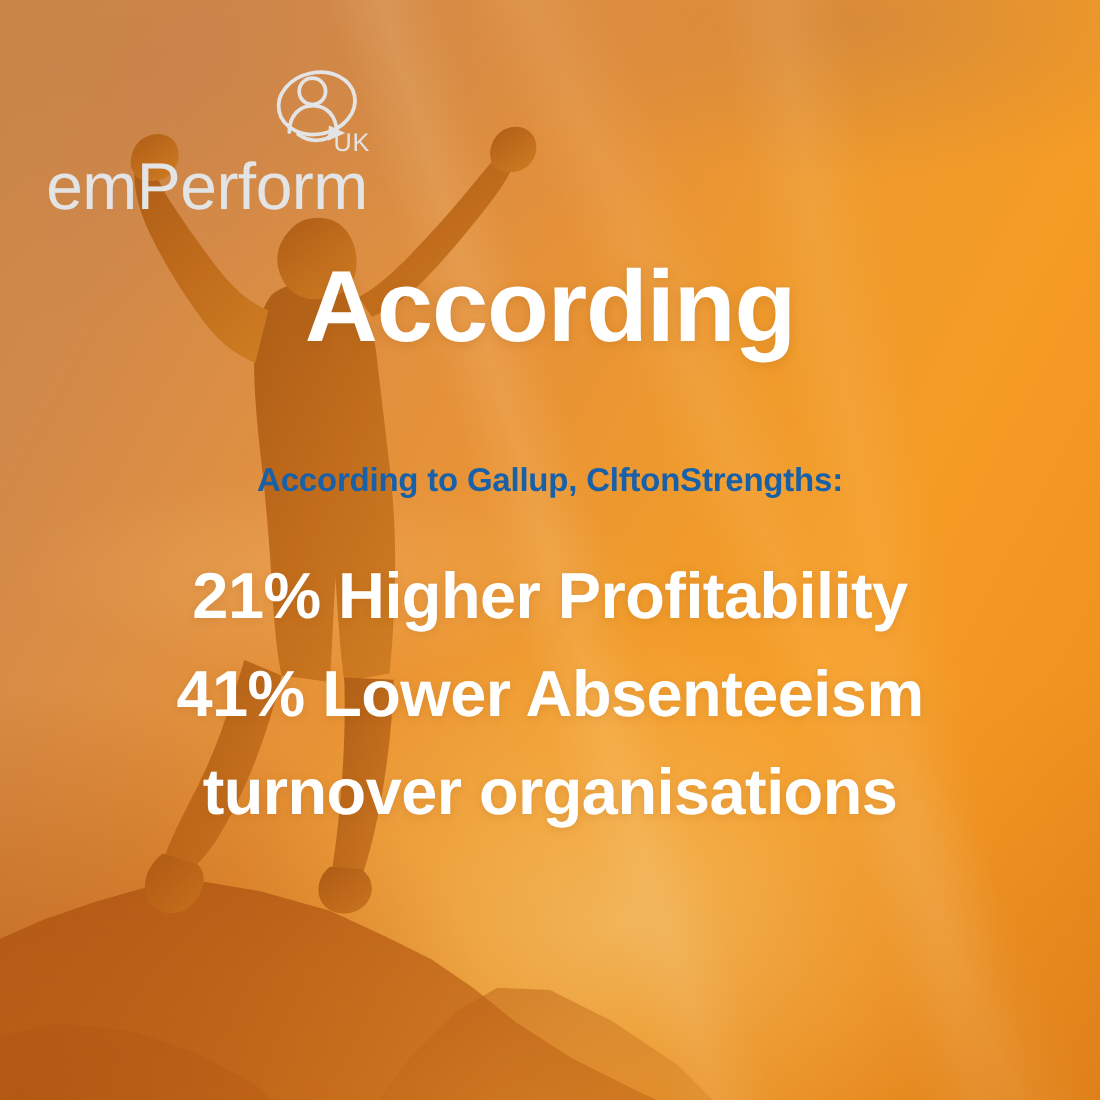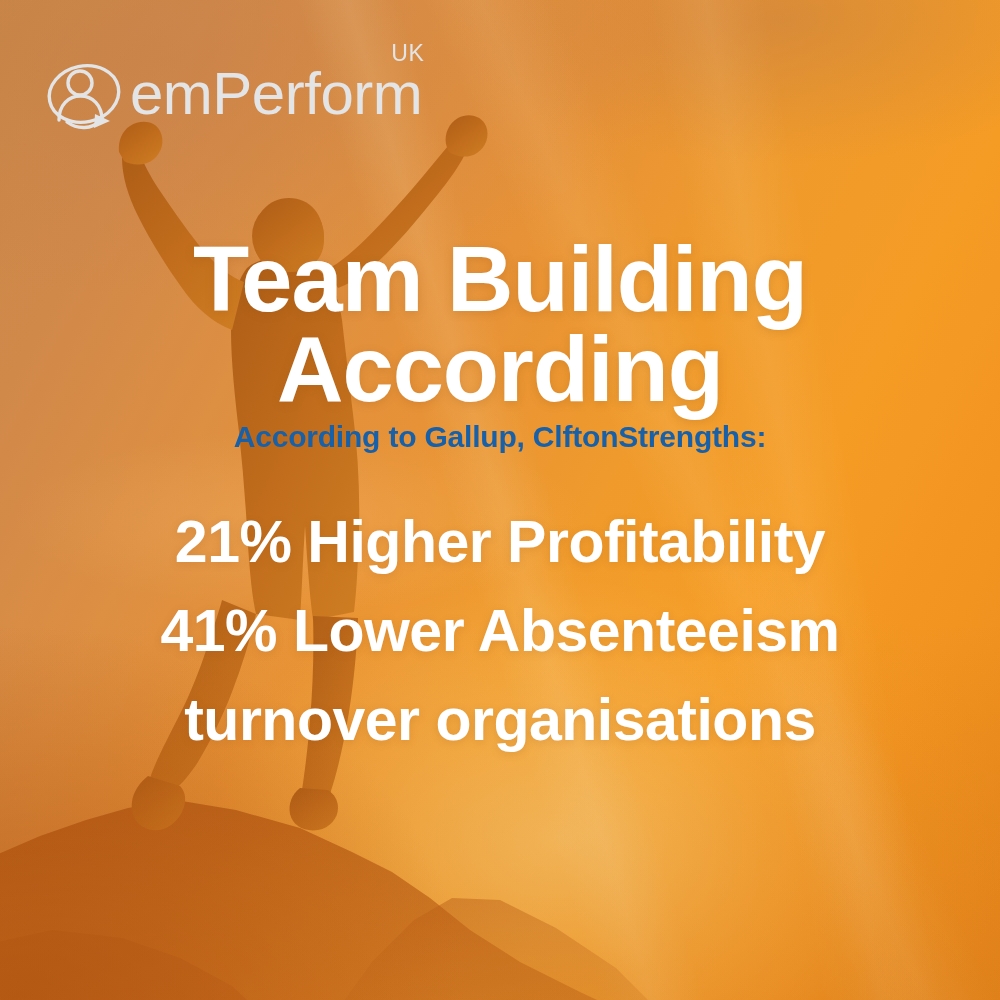--- a/index.html
+++ b/index.html
@@ -100,22 +100,23 @@
     width: 1000px;
     height: 1000px;
   }
 
   
   .logo {
     position: absolute;
     left: 42px;
     top: 58px;
     display: flex;
-    align-items: flex-start;
+    align-items: flex-end;
     height: 82px;
+    flex-direction: column;
   }
   .logo-mark {
     width: 86px;
     height: 76px;
     flex: none;
     margin-right: 2px;
   }
   .logo-wordmark {
     position: relative;
     color: #E3E4E6;
@@ -314,21 +315,20 @@
 
       <path d="M 53 56 L 68 63 L 52 70 Z" fill="#E3E4E6"></path>
     </svg>
     <div class="logo-wordmark">
       <span>emPerform</span>
       <span class="logo-sup">UK</span>
     </div>
   </div>
 
   <h1 class="title">
-    <span class="title-line">Team Building</span>
     <span class="title-line">According</span>
   </h1>
 
   <div class="subtitle">According to Gallup, ClftonStrengths:</div>
 
   <div class="stats">
     <span class="stat-line">21% Higher Profitability</span>
     <span class="stat-line">41% Lower Absenteeism</span>
     <span class="stat-line">turnover organisations</span>
   </div>

